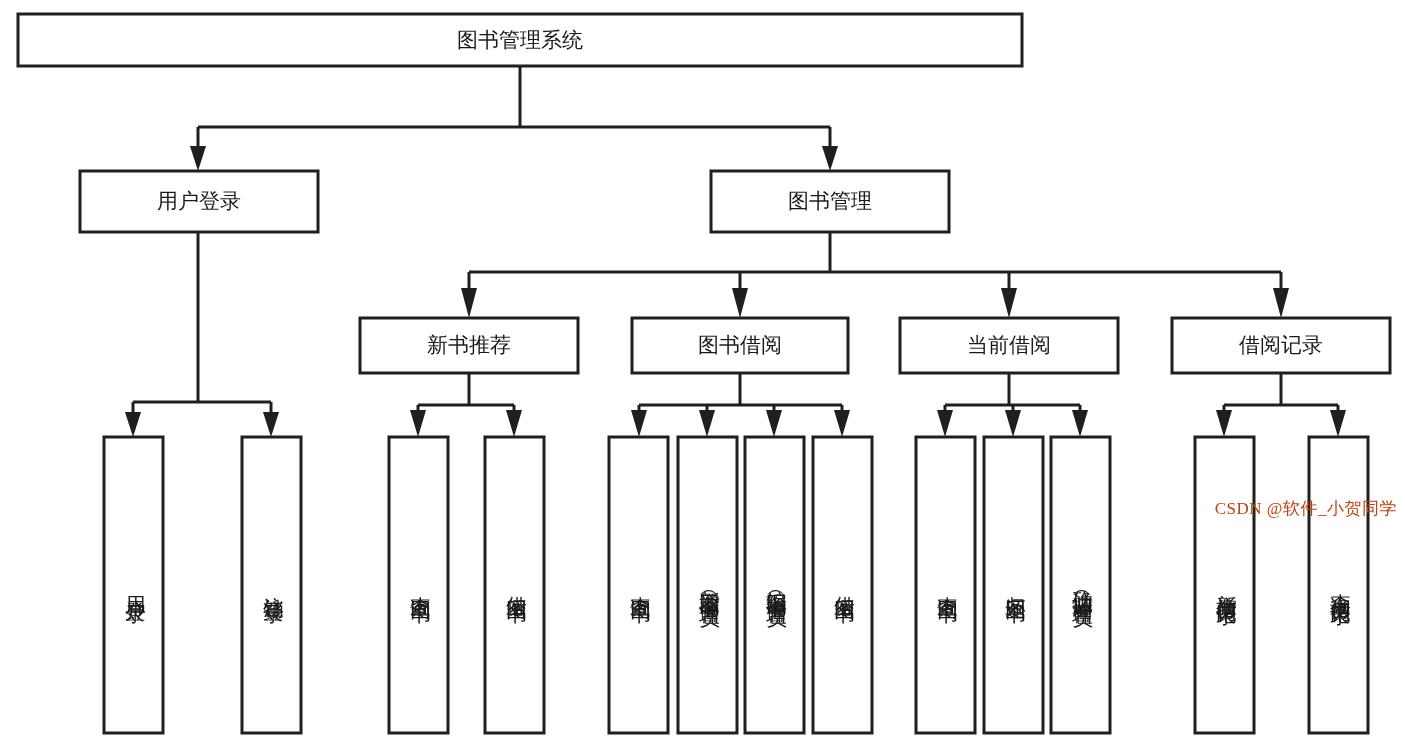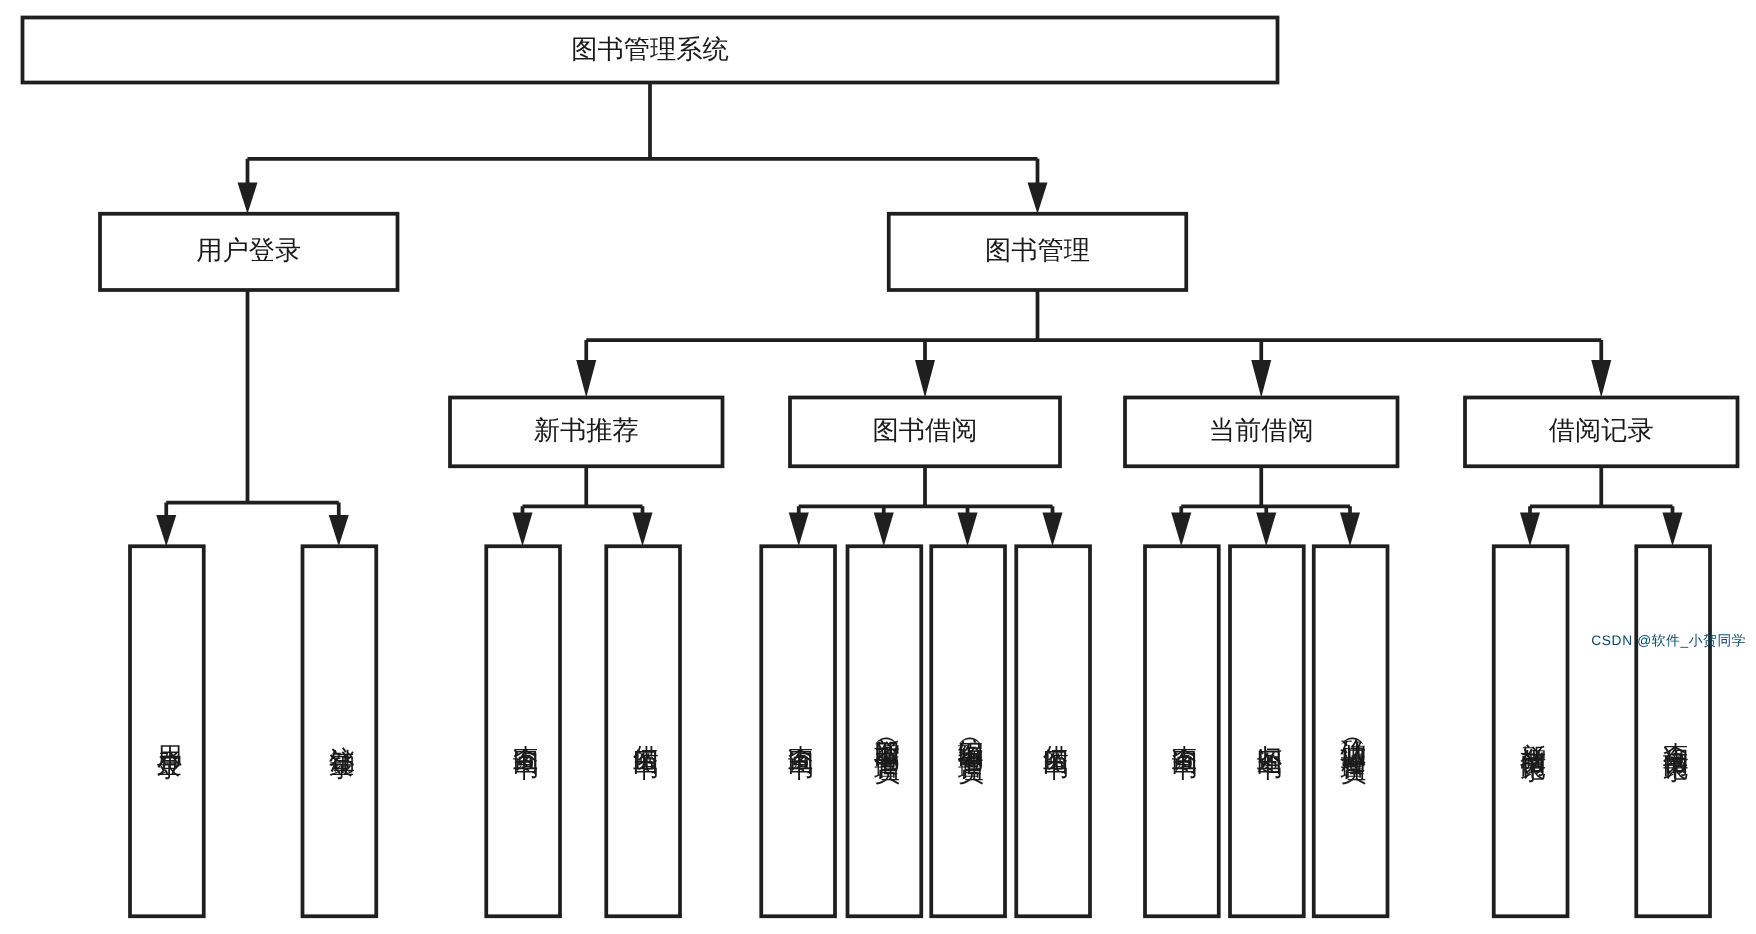--- a/index.html
+++ b/index.html
@@ -54,23 +54,23 @@
     font-size: 20.5px;
     writing-mode: vertical-rl;
     glyph-orientation-vertical: 0;
     text-orientation: upright;
     letter-spacing: 2.5px;
   }
   .watermark {
     position: absolute;
     right: 8px;
     bottom: 4px;
-    font-family: Liberation Sans, sans-serif;
-    font-size: 11px;
-    color: #0c4a6e;
+    font-family: Liberation Serif, serif;
+    font-size: 17px;
+    color: #c2410c;
     letter-spacing: 0.5px;
     white-space: nowrap;
     user-select: none;
   }
 </style>
 </head>
 <body>
 
 <div id="diagram-root">
   <svg id="flow" viewBox="0 0 1405 747" xmlns="http://www.w3.org/2000/svg">

